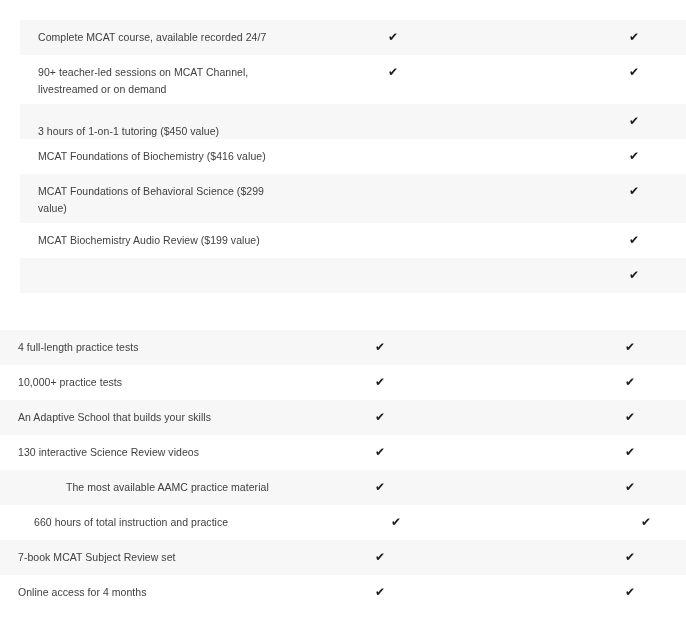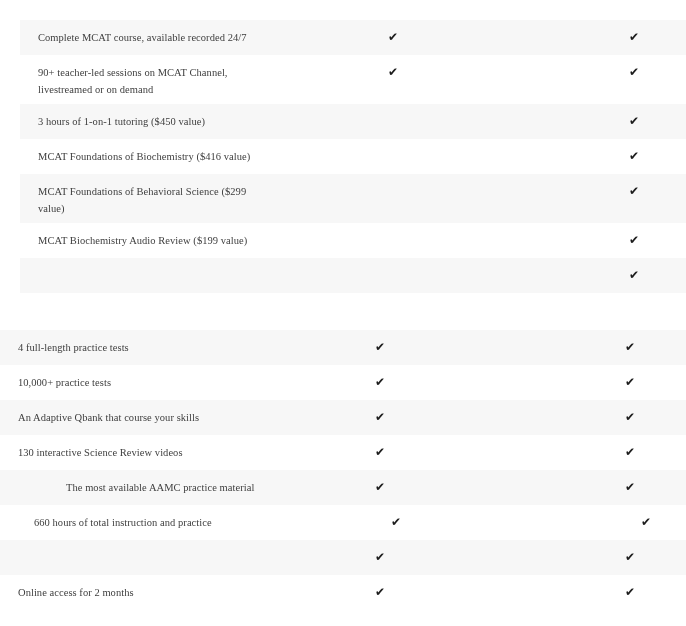--- a/index.html
+++ b/index.html
@@ -37,21 +37,20 @@
     background: #f7f7f7;
   }
   .cmp-label {
     position: absolute;
     top: 0;
     font-size: 10.5px;
     line-height: 17px;
     color: #404040;
     letter-spacing: 0.05px;
     white-space: pre-line;
-    font-family: Liberation Serif, serif;
   }
   .cmp-check {
     position: absolute;
     top: 0;
     font-size: 12px;
     line-height: 17px;
     color: #1b1b1b;
     font-weight: 700;
     text-align: center;
     width: 14px;
@@ -89,21 +88,21 @@
         <div class="cmp-check col-1" style="top: 9px;">✔</div>
         <div class="cmp-check col-2" style="top: 9px;">✔</div>
       </div>
       <div class="cmp-row" style="height: 49px; padding-top: 9px; box-sizing: border-box;">
         <div class="cmp-label" style="top: 9px;">90+ teacher-led sessions on MCAT Channel,
 livestreamed or on demand</div>
         <div class="cmp-check col-1" style="top: 9px;">✔</div>
         <div class="cmp-check col-2" style="top: 9px;">✔</div>
       </div>
       <div class="cmp-row shaded" style="height: 35px; padding-top: 9px; box-sizing: border-box;">
-        <div class="cmp-label" style="top: 9px;">3 hours of 1-on-1 tutoring ($450 value)</div>
+        <div class="cmp-label" style="top: 19px;">3 hours of 1-on-1 tutoring ($450 value)</div>
         <div class="cmp-check col-2" style="top: 9px;">✔</div>
       </div>
       <div class="cmp-row" style="height: 35px; padding-top: 9px; box-sizing: border-box;">
         <div class="cmp-label" style="top: 9px;">MCAT Foundations of Biochemistry ($416 value)</div>
         <div class="cmp-check col-2" style="top: 9px;">✔</div>
       </div>
       <div class="cmp-row shaded" style="height: 49px; padding-top: 9px; box-sizing: border-box;">
         <div class="cmp-label" style="top: 9px;">MCAT Foundations of Behavioral Science ($299
 value)</div>
         <div class="cmp-check col-2" style="top: 9px;">✔</div>
@@ -122,43 +121,44 @@
         <div class="cmp-label" style="top: 9px;">4 full-length practice tests</div>
         <div class="cmp-check col-1" style="top: 9px;">✔</div>
         <div class="cmp-check col-2" style="top: 9px;">✔</div>
       </div>
       <div class="cmp-row" style="height: 35px; padding-top: 9px; box-sizing: border-box;">
         <div class="cmp-label" style="top: 9px;">10,000+ practice tests</div>
         <div class="cmp-check col-1" style="top: 9px;">✔</div>
         <div class="cmp-check col-2" style="top: 9px;">✔</div>
       </div>
       <div class="cmp-row shaded" style="height: 35px; padding-top: 9px; box-sizing: border-box;">
-        <div class="cmp-label" style="top: 9px;">An Adaptive Qbank that course your skills</div>
+        <div class="cmp-label" style="top: 9px;">An Adaptive School that builds your skills</div>
         <div class="cmp-check col-1" style="top: 9px;">✔</div>
         <div class="cmp-check col-2" style="top: 9px;">✔</div>
       </div>
       <div class="cmp-row" style="height: 35px; padding-top: 9px; box-sizing: border-box;">
         <div class="cmp-label" style="top: 9px;">130 interactive Science Review videos</div>
         <div class="cmp-check col-1" style="top: 9px;">✔</div>
         <div class="cmp-check col-2" style="top: 9px;">✔</div>
       </div>
       <div class="cmp-row shaded" style="height: 35px; padding-top: 9px; box-sizing: border-box;">
         <div class="cmp-label" style="top: 9px; margin-left: 48px;">The most available AAMC practice material</div>
         <div class="cmp-check col-1" style="top: 9px;">✔</div>
         <div class="cmp-check col-2" style="top: 9px;">✔</div>
       </div>
       <div class="cmp-row" style="height: 35px; padding-top: 9px; box-sizing: border-box; margin-left: 16px;">
         <div class="cmp-label" style="top: 9px;">660 hours of total instruction and practice</div>
         <div class="cmp-check col-1" style="top: 9px;">✔</div>
         <div class="cmp-check col-2" style="top: 9px;">✔</div>
       </div>
       <div class="cmp-row shaded" style="height: 35px; padding-top: 9px; box-sizing: border-box;">
+        <div class="cmp-label" style="top: 9px;">7-book MCAT Subject Review set</div>
         <div class="cmp-check col-1" style="top: 9px;">✔</div>
         <div class="cmp-check col-2" style="top: 9px;">✔</div>
       </div>
       <div class="cmp-row" style="height: 35px; padding-top: 9px; box-sizing: border-box;">
-        <div class="cmp-label" style="top: 9px;">Online access for 2 months</div>
+        <div class="cmp-label" style="top: 9px;">Online access for 4 months</div>
         <div class="cmp-check col-1" style="top: 9px;">✔</div>
         <div class="cmp-check col-2" style="top: 9px;">✔</div>
       </div>
     </div>
 
 </div>
 
 </body></html>

